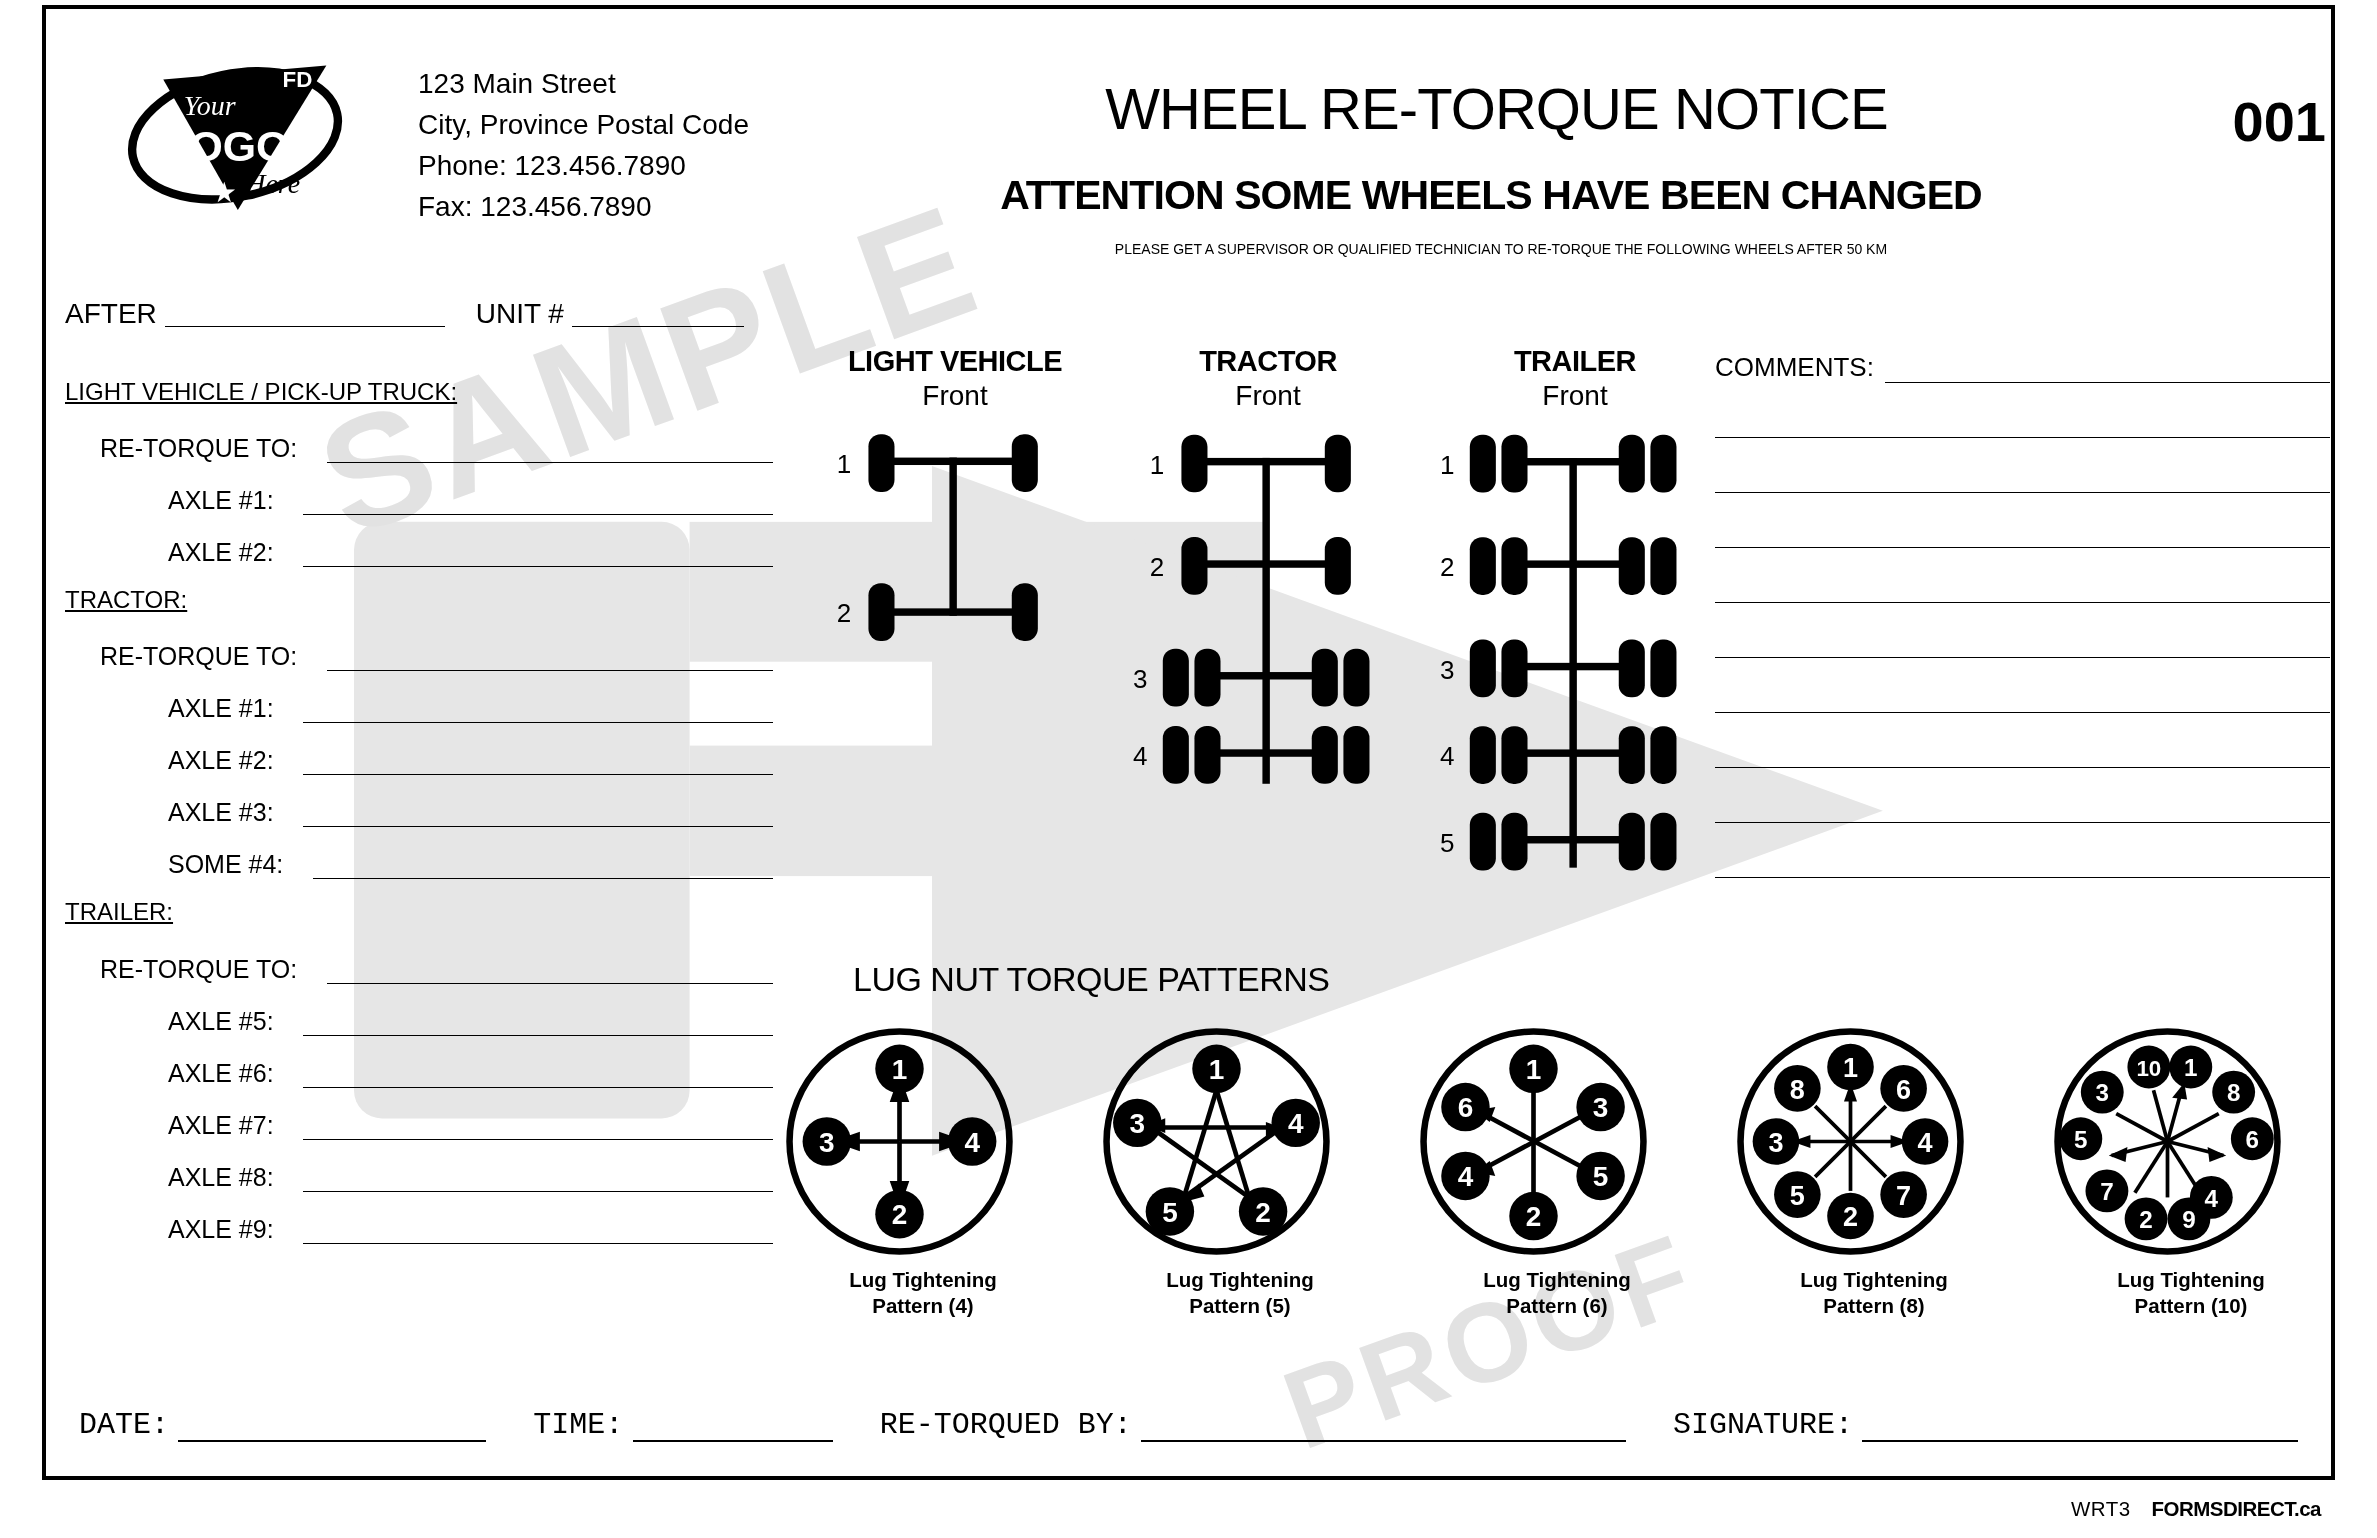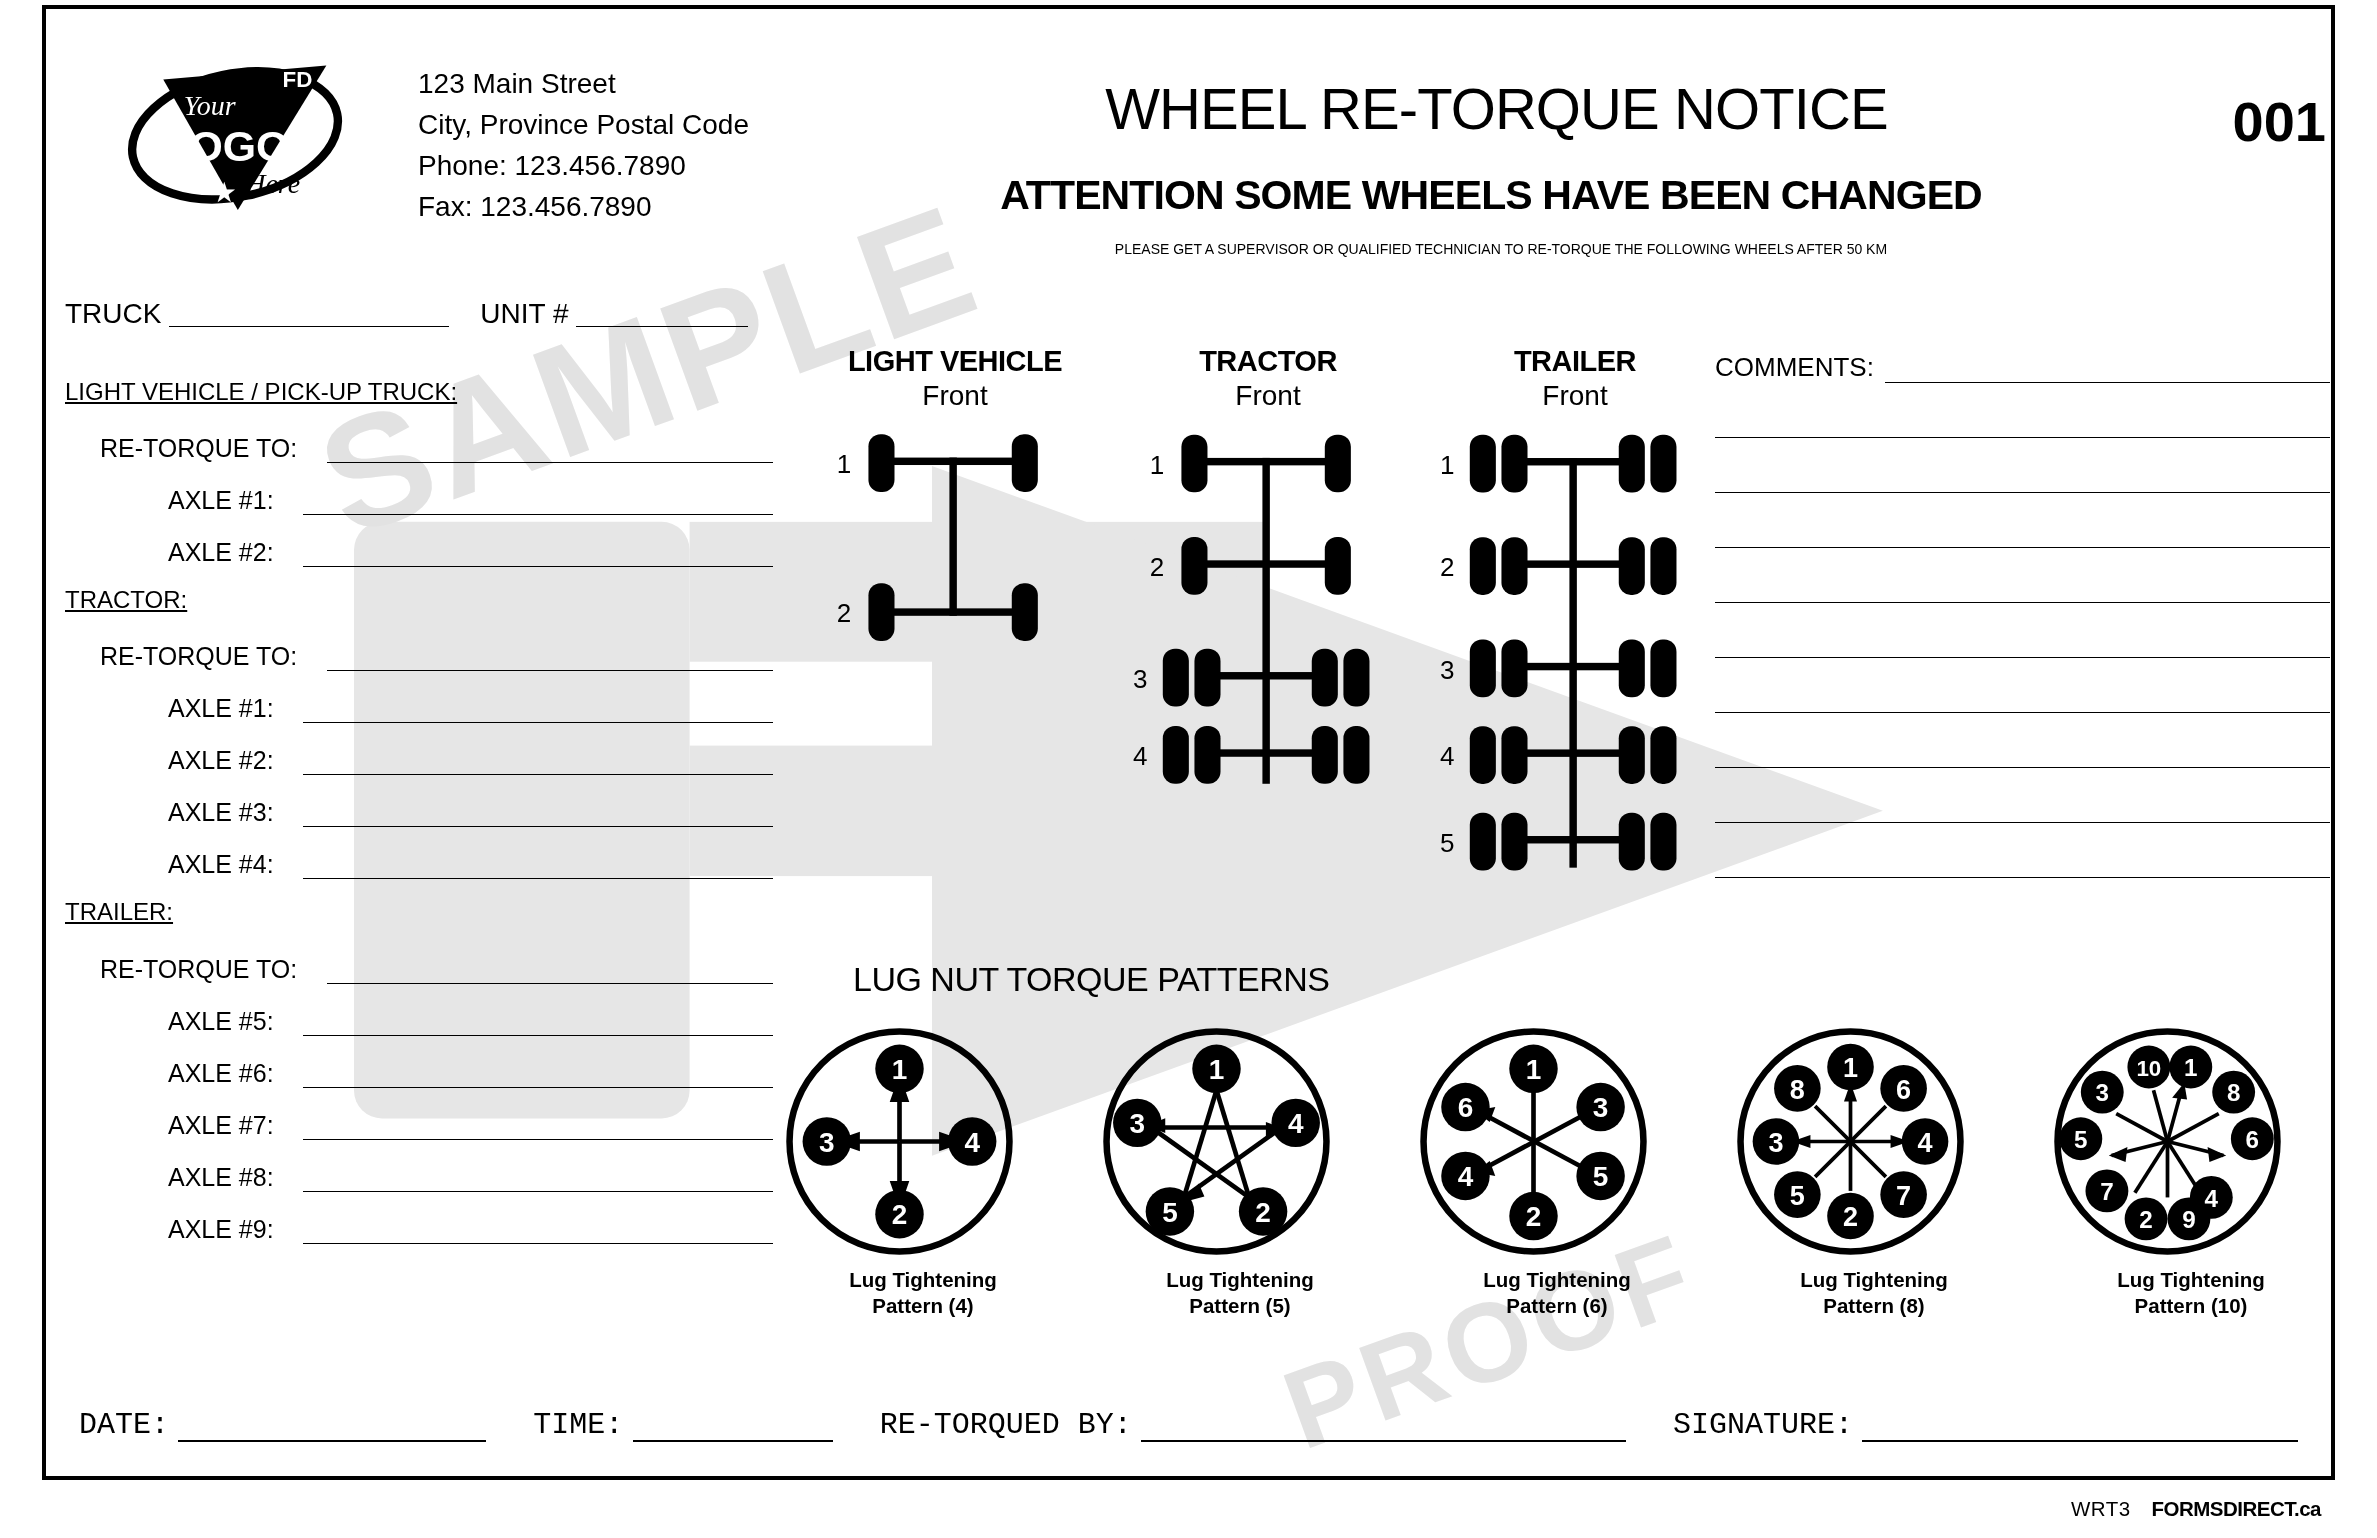--- a/index.html
+++ b/index.html
@@ -104,21 +104,21 @@
     <div>Phone: 123.456.7890</div>
     <div>Fax: 123.456.7890</div>
   </div>
 
   <div class="title">WHEEL RE-TORQUE NOTICE</div>
   <div class="subtitle">ATTENTION SOME WHEELS HAVE BEEN CHANGED</div>
   <div class="instruct">PLEASE GET A SUPERVISOR OR QUALIFIED TECHNICIAN TO RE-TORQUE THE FOLLOWING WHEELS AFTER 50 KM</div>
   <div class="docnum">001</div>
 
   <div class="datarow">
-    <span>TRUCK</span>
+    <span>AFTER</span>
     <span class="ln" style="width:280px"></span>
     &nbsp;&nbsp;
     <span>UNIT #</span>
     <span class="ln" style="width:172px"></span>
   </div>
 
   <div class="leftcol">
 
     <div>
       <div class="sec-head">LIGHT VEHICLE / PICK-UP TRUCK:</div>
@@ -148,21 +148,21 @@
       </div>
       <div class="frow ind2">
         <span class="lab">AXLE #2:</span>
         <span class="fill"></span>
       </div>
       <div class="frow ind2">
         <span class="lab">AXLE #3:</span>
         <span class="fill"></span>
       </div>
       <div class="frow ind2">
-        <span class="lab">AXLE #4:</span>
+        <span class="lab">SOME #4:</span>
         <span class="fill"></span>
       </div>
     </div>
 
     <div>
       <div class="sec-head">TRAILER:</div>
       <div class="frow ind1">
         <span class="lab">RE-TORQUE TO:</span>
         <span class="fill"></span>
       </div>

